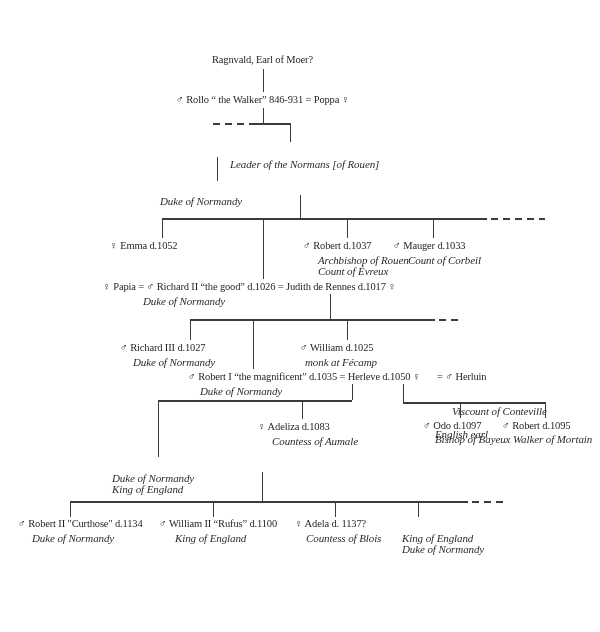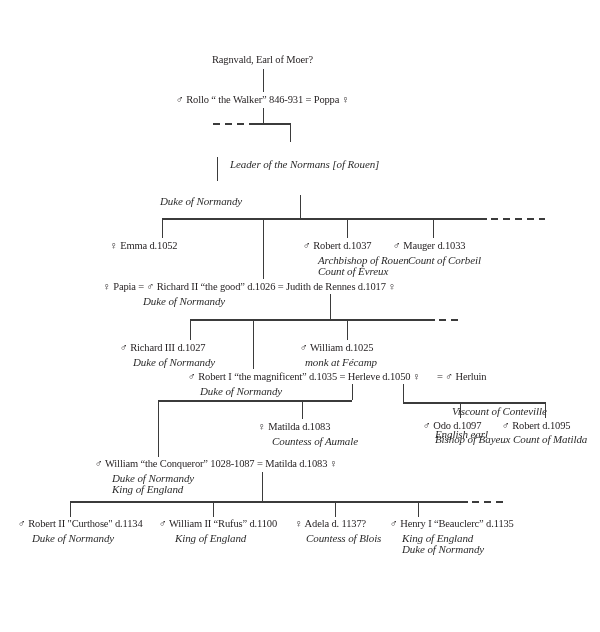--- a/index.html
+++ b/index.html
@@ -68,42 +68,40 @@
   <div class="v" style="left:352px;top:384px;height:16px;"></div>
   <div class="h" style="left:158px;top:400px;width:194px;"></div>
   <div class="v" style="left:158px;top:400px;height:57px;"></div>
   <div class="v" style="left:302px;top:400px;height:19px;"></div>
 
   <div class="v" style="left:403px;top:384px;height:18px;"></div>
   <div class="h" style="left:403px;top:402px;width:142px;"></div>
   <div class="v" style="left:460px;top:402px;height:16px;"></div>
   <div class="v" style="left:545px;top:402px;height:16px;"></div>
 
-  <div class="p" style="left:258px;top:421px;">♀ Matilda d.1083</div>
+  <div class="p" style="left:258px;top:421px;">♀ Adeliza d.1083</div>
   <div class="s" style="left:272px;top:435px;">Countess of Aumale</div>
   <div class="p" style="left:423px;top:420px;">♂ Odo  d.1097</div>
   <div class="s" style="left:435px;top:433px;">Bishop of Bayeux</div>
   <div class="s" style="left:435px;top:428px;">English earl</div>
   <div class="p" style="left:502px;top:420px;">♂ Robert d.1095</div>
-  <div class="s" style="left:513px;top:433px;">Count of Matilda</div>
+  <div class="s" style="left:513px;top:433px;">Walker of Mortain</div>
 
-  <div class="p" style="left:95px;top:458px;">♂ William “the Conqueror” 1028-1087 = Matilda d.1083 ♀</div>
   <div class="s" style="left:112px;top:472px;">Duke of Normandy</div>
   <div class="s" style="left:112px;top:483px;">King of England</div>
   <div class="v" style="left:262px;top:472px;height:29px;"></div>
   <div class="h" style="left:70px;top:501px;width:398px;"></div>
   <div class="hd" style="left:472px;top:501px;width:33px;"></div>
   <div class="v" style="left:70px;top:501px;height:16px;"></div>
   <div class="v" style="left:213px;top:501px;height:16px;"></div>
   <div class="v" style="left:335px;top:501px;height:16px;"></div>
   <div class="v" style="left:418px;top:501px;height:16px;"></div>
 
   <div class="p" style="left:18px;top:518px;">♂ Robert II "Curthose" d.1134</div>
   <div class="s" style="left:32px;top:532px;">Duke of Normandy</div>
   <div class="p" style="left:159px;top:518px;">♂ William II “Rufus” d.1100</div>
   <div class="s" style="left:175px;top:532px;">King of England</div>
   <div class="p" style="left:295px;top:518px;">♀ Adela d. 1137?</div>
   <div class="s" style="left:306px;top:532px;">Countess of Blois</div>
-  <div class="p" style="left:390px;top:518px;">♂ Henry I “Beauclerc” d.1135</div>
   <div class="s" style="left:402px;top:532px;">King of England</div>
   <div class="s" style="left:402px;top:543px;">Duke of Normandy</div>
 
 </div>
 
 </body></html>

